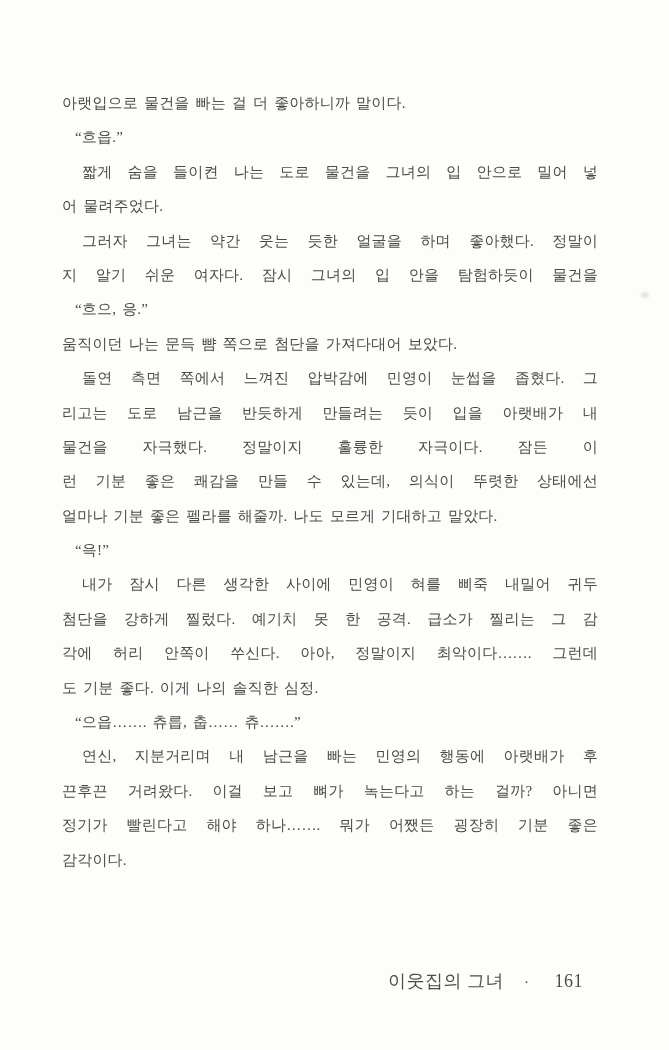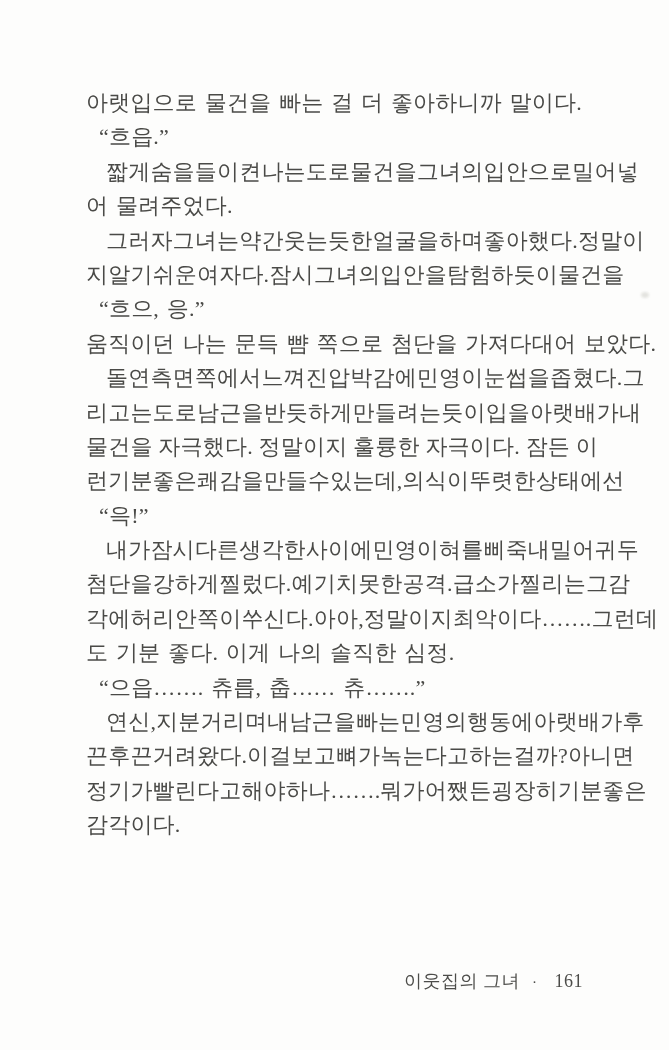--- a/index.html
+++ b/index.html
@@ -18,25 +18,24 @@
   }
   .text-block {
     position: absolute;
     left: 62px;
     top: 86px;
     width: 536px;
   }
   .line {
     height: 34.4px;
     line-height: 34.4px;
-    font-size: 22px;
+    font-size: 15px;
     white-space: nowrap;
     word-spacing: 2px;
     letter-spacing: 0.2px;
-    margin-left: 24px;
   }
   .line.j {
     display: flex;
     justify-content: space-between;
     align-items: center;
     white-space: normal;
   }
   .line.j span { white-space: nowrap; }
   .ind-none  { padding-left: 0; }
   .ind-quote { padding-left: 13px; }
@@ -46,20 +45,21 @@
     top: 969px;
     left: 0;
     width: 583px;
     display: flex;
     justify-content: flex-end;
     align-items: baseline;
     font-size: 18px;
     line-height: 24px;
     color: #4c4c49;
     letter-spacing: 0.5px;
+    gap: 8px;
   }
   .footer .dot {
     margin: 0 17px 0 12px;
     font-size: 15px;
   }
   .artifact {
     position: absolute;
     left: 641px;
     top: 292px;
     width: 8px;
@@ -152,20 +152,21 @@
         <span>기분</span>
         <span>좋은</span>
         <span>쾌감을</span>
         <span>만들</span>
         <span>수</span>
         <span>있는데,</span>
         <span>의식이</span>
         <span>뚜렷한</span>
         <span>상태에선</span>
       </div>
+      <div class="line ind-none">얼마나 기분 좋은 펠라를 해줄까. 나도 모르게 기대하고 말았다.</div>
       <div class="line ind-quote">“윽!”</div>
       <div class="line ind-para j">
         <span>내가</span>
         <span>잠시</span>
         <span>다른</span>
         <span>생각한</span>
         <span>사이에</span>
         <span>민영이</span>
         <span>혀를</span>
         <span>삐죽</span>

